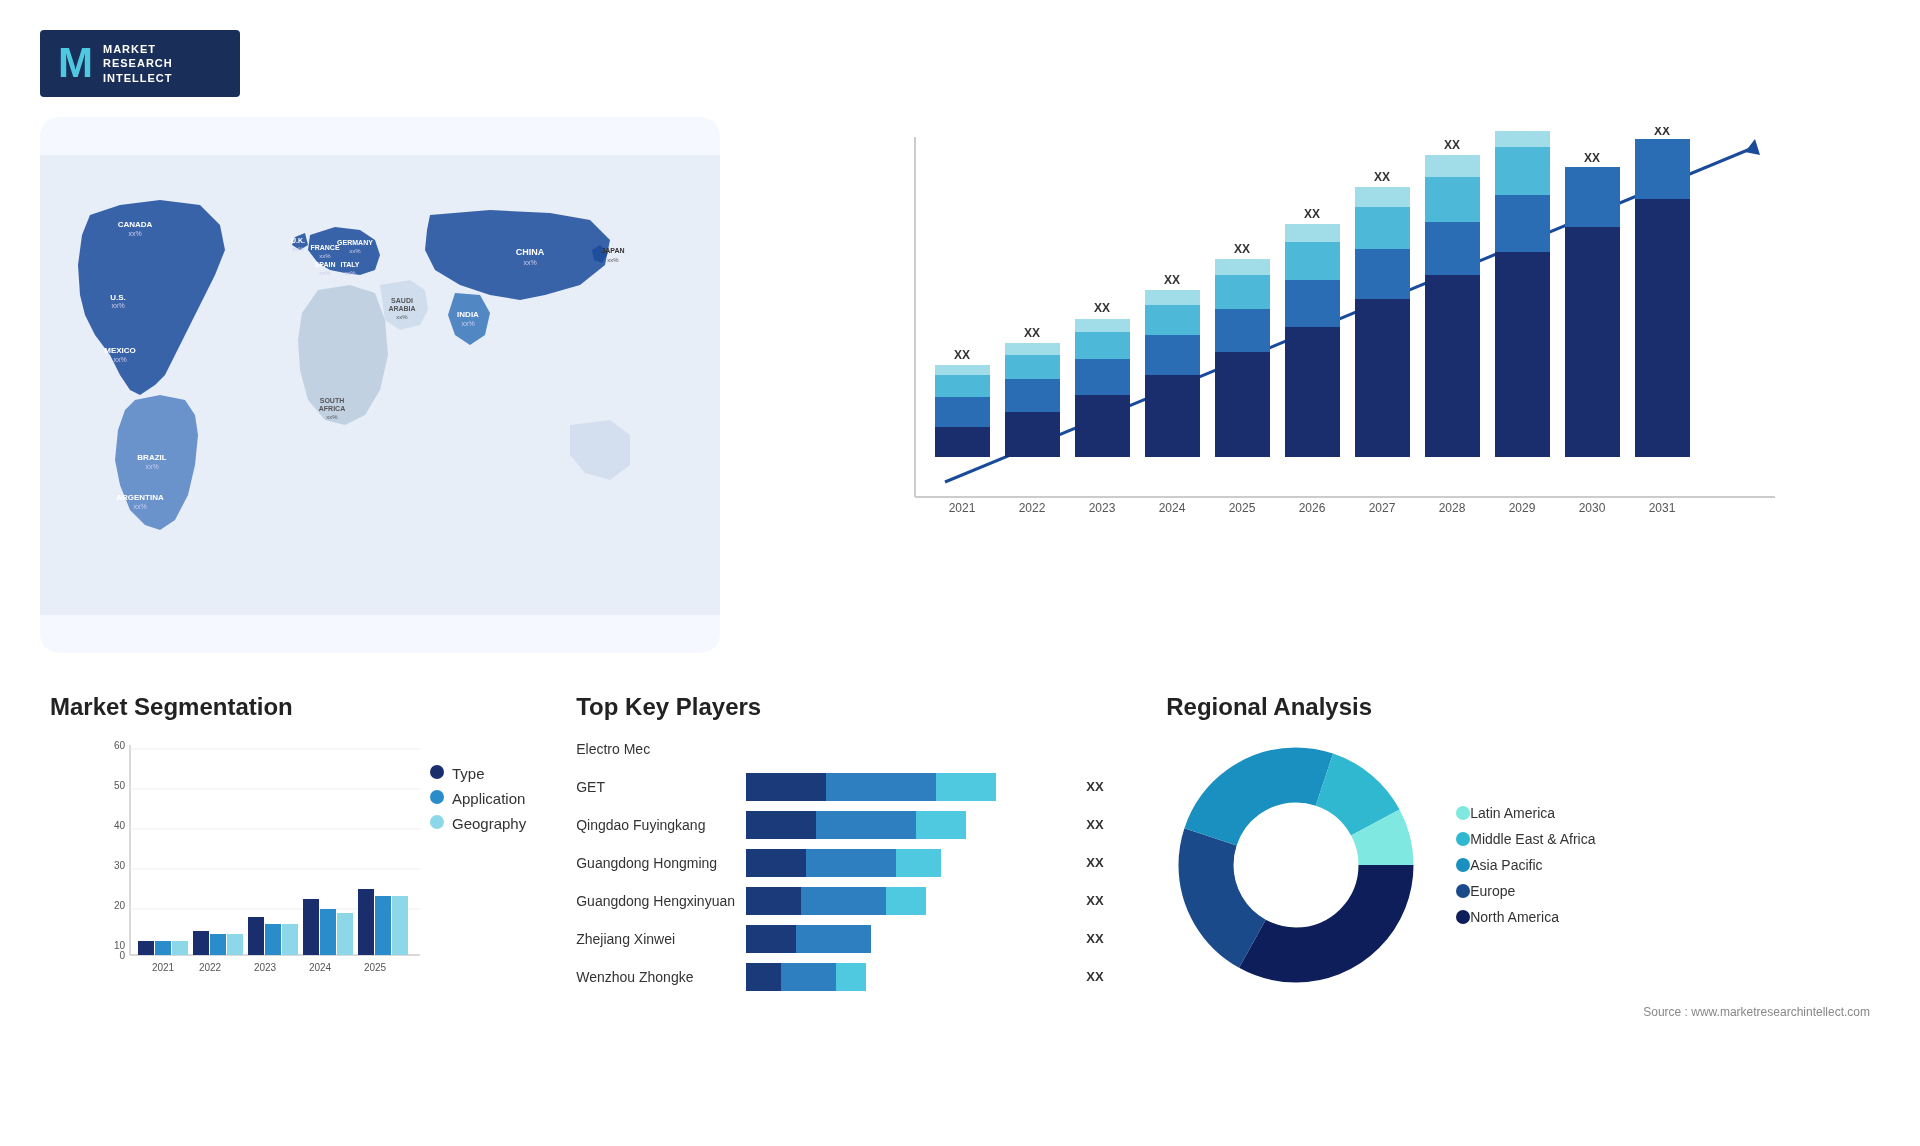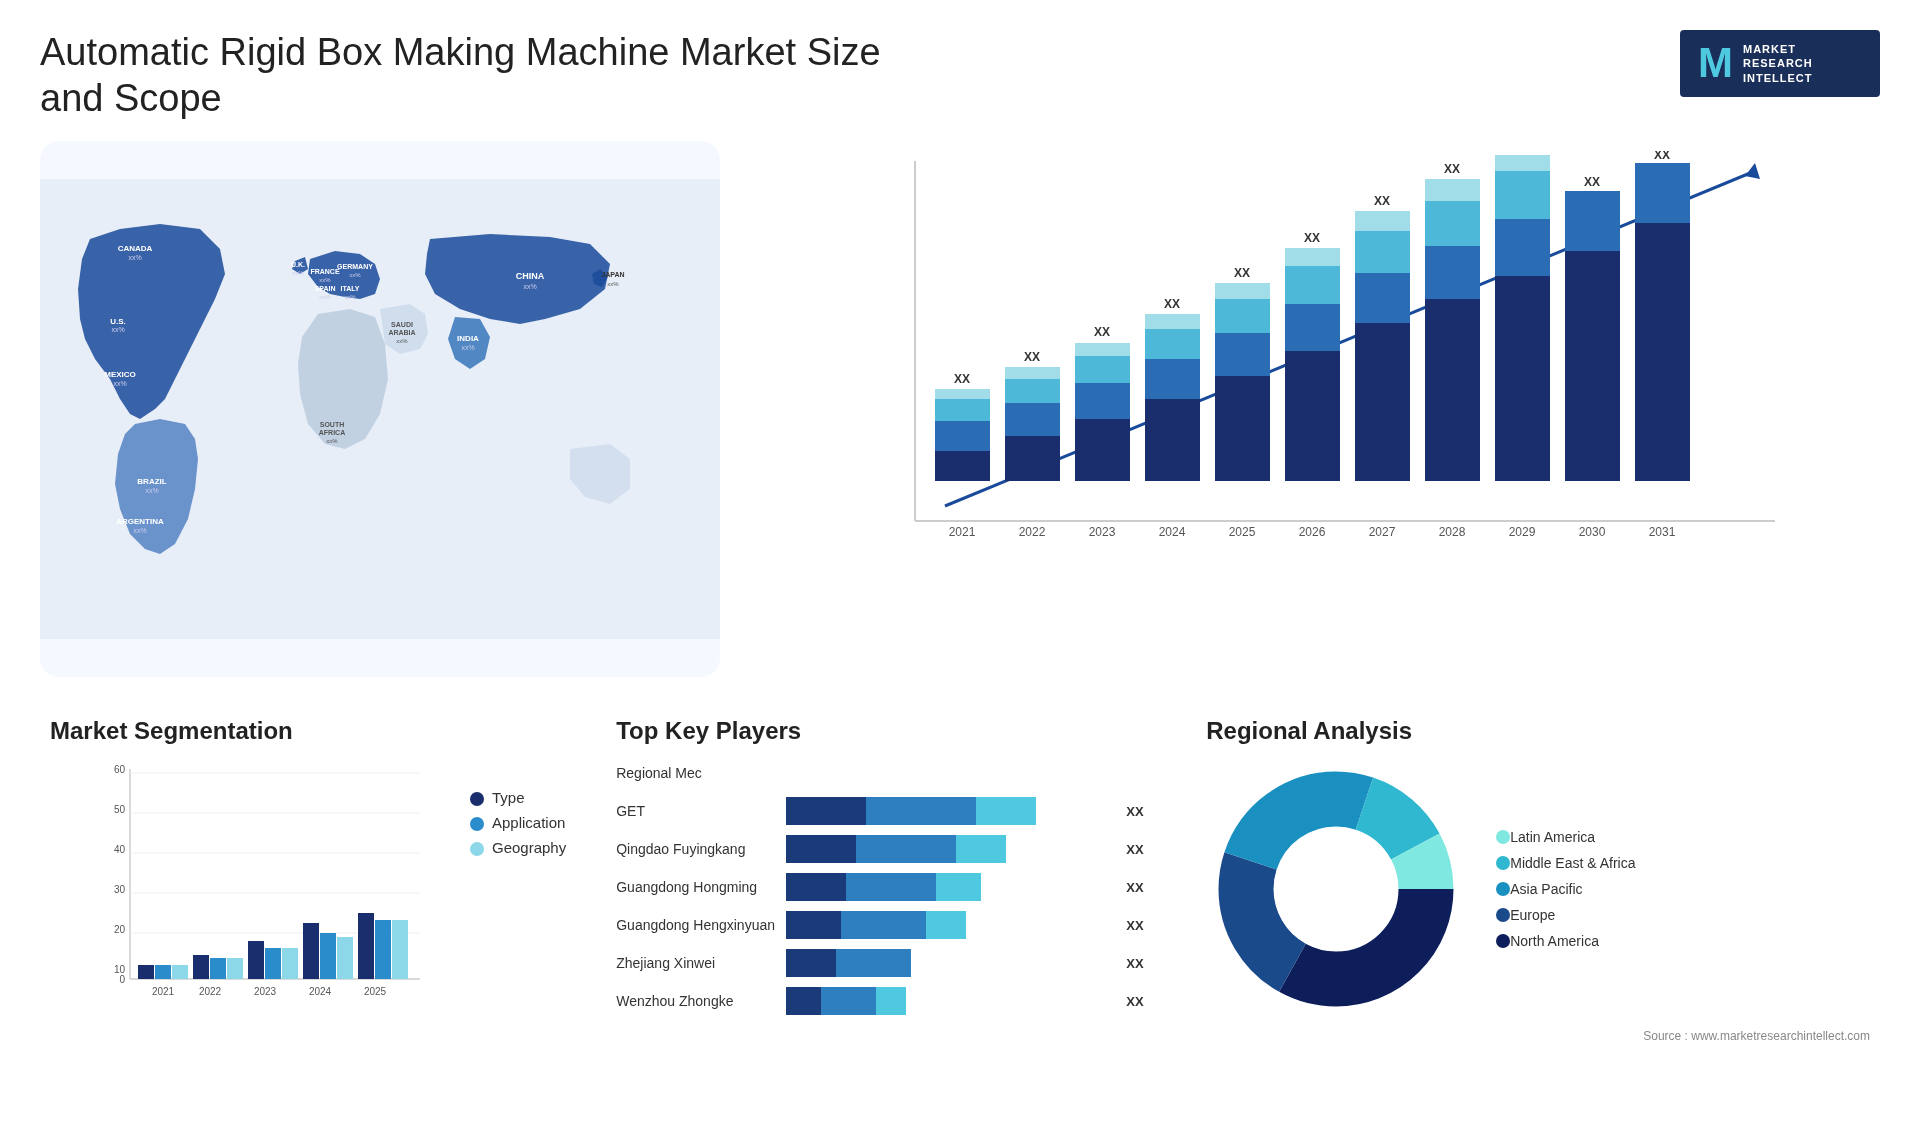--- a/index.html
+++ b/index.html
@@ -94,25 +94,24 @@
       margin-bottom: 14px;
     }
     .seg-legend {
       display: flex;
       flex-direction: column;
       gap: 8px;
       margin-top: 14px;
     }
     .legend-item {
       display: flex;
-      align-items: flex-end;
+      align-items: flex-start;
       gap: 8px;
       font-size: 15px;
       color: #333;
-      margin-left: 40px;
     }
     .legend-dot {
       width: 14px;
       height: 14px;
       border-radius: 50%;
     }
     
     .players-section {
       flex: 0 0 560px;
       padding: 10px;
@@ -184,21 +183,20 @@
       text-align: right;
       font-size: 12px;
       color: #888;
       margin-top: 10px;
     }
   </style>
 </head>
 <body>
 
 <div class="header">
-  <h1 class="title">Automatic Rigid Box Making Machine Market Size and Scope</h1>
   <div class="logo-box">
     <div class="logo-m">M</div>
     <div class="logo-text">
       <div>MARKET</div>
       <div>RESEARCH</div>
       <div>INTELLECT</div>
     </div>
   </div>
 </div>
 
@@ -424,21 +422,21 @@
           <span>Geography</span>
         </div>
       </div>
     </div>
   </div>
 
   <div class="players-section">
     <div class="section-title">Top Key Players</div>
 
     <div class="player-row">
-      <span class="player-name">Regional Mec</span>
+      <span class="player-name">Electro Mec</span>
       <div class="player-bar-wrap"></div>
       <span class="player-value"></span>
     </div>
 
     <div class="player-row">
       <span class="player-name">GET</span>
       <div class="player-bar-wrap">
         <div class="player-bar-seg1" style="width:80px;"></div>
         <div class="player-bar-seg2" style="width:110px;"></div>
         <div class="player-bar-seg3" style="width:60px;"></div>

